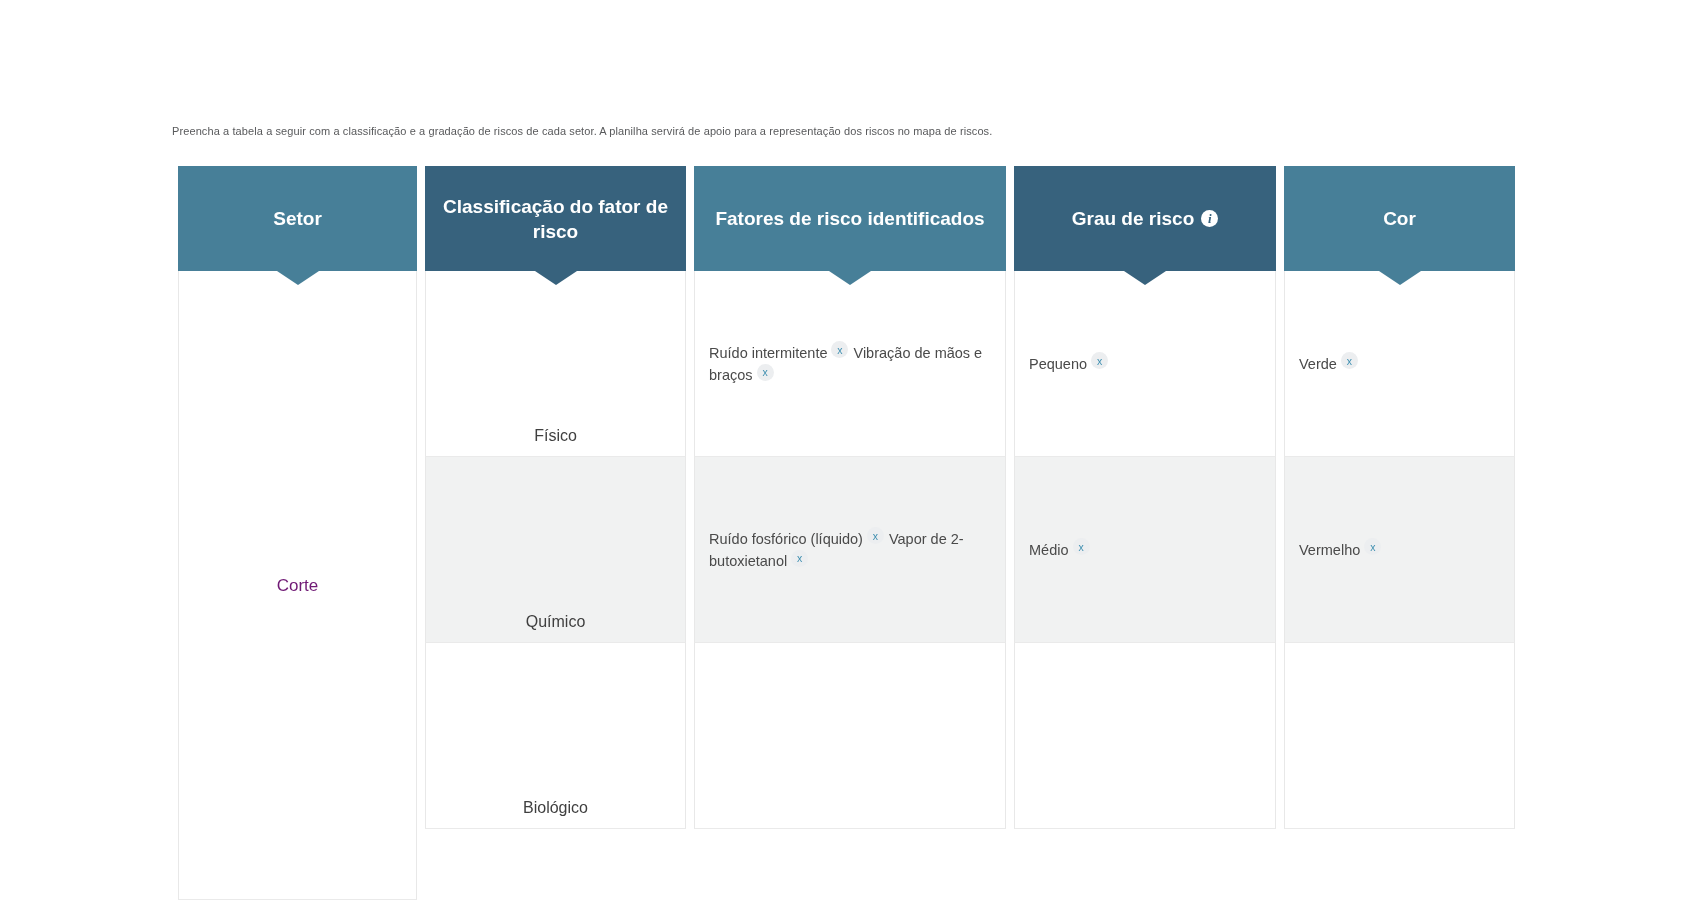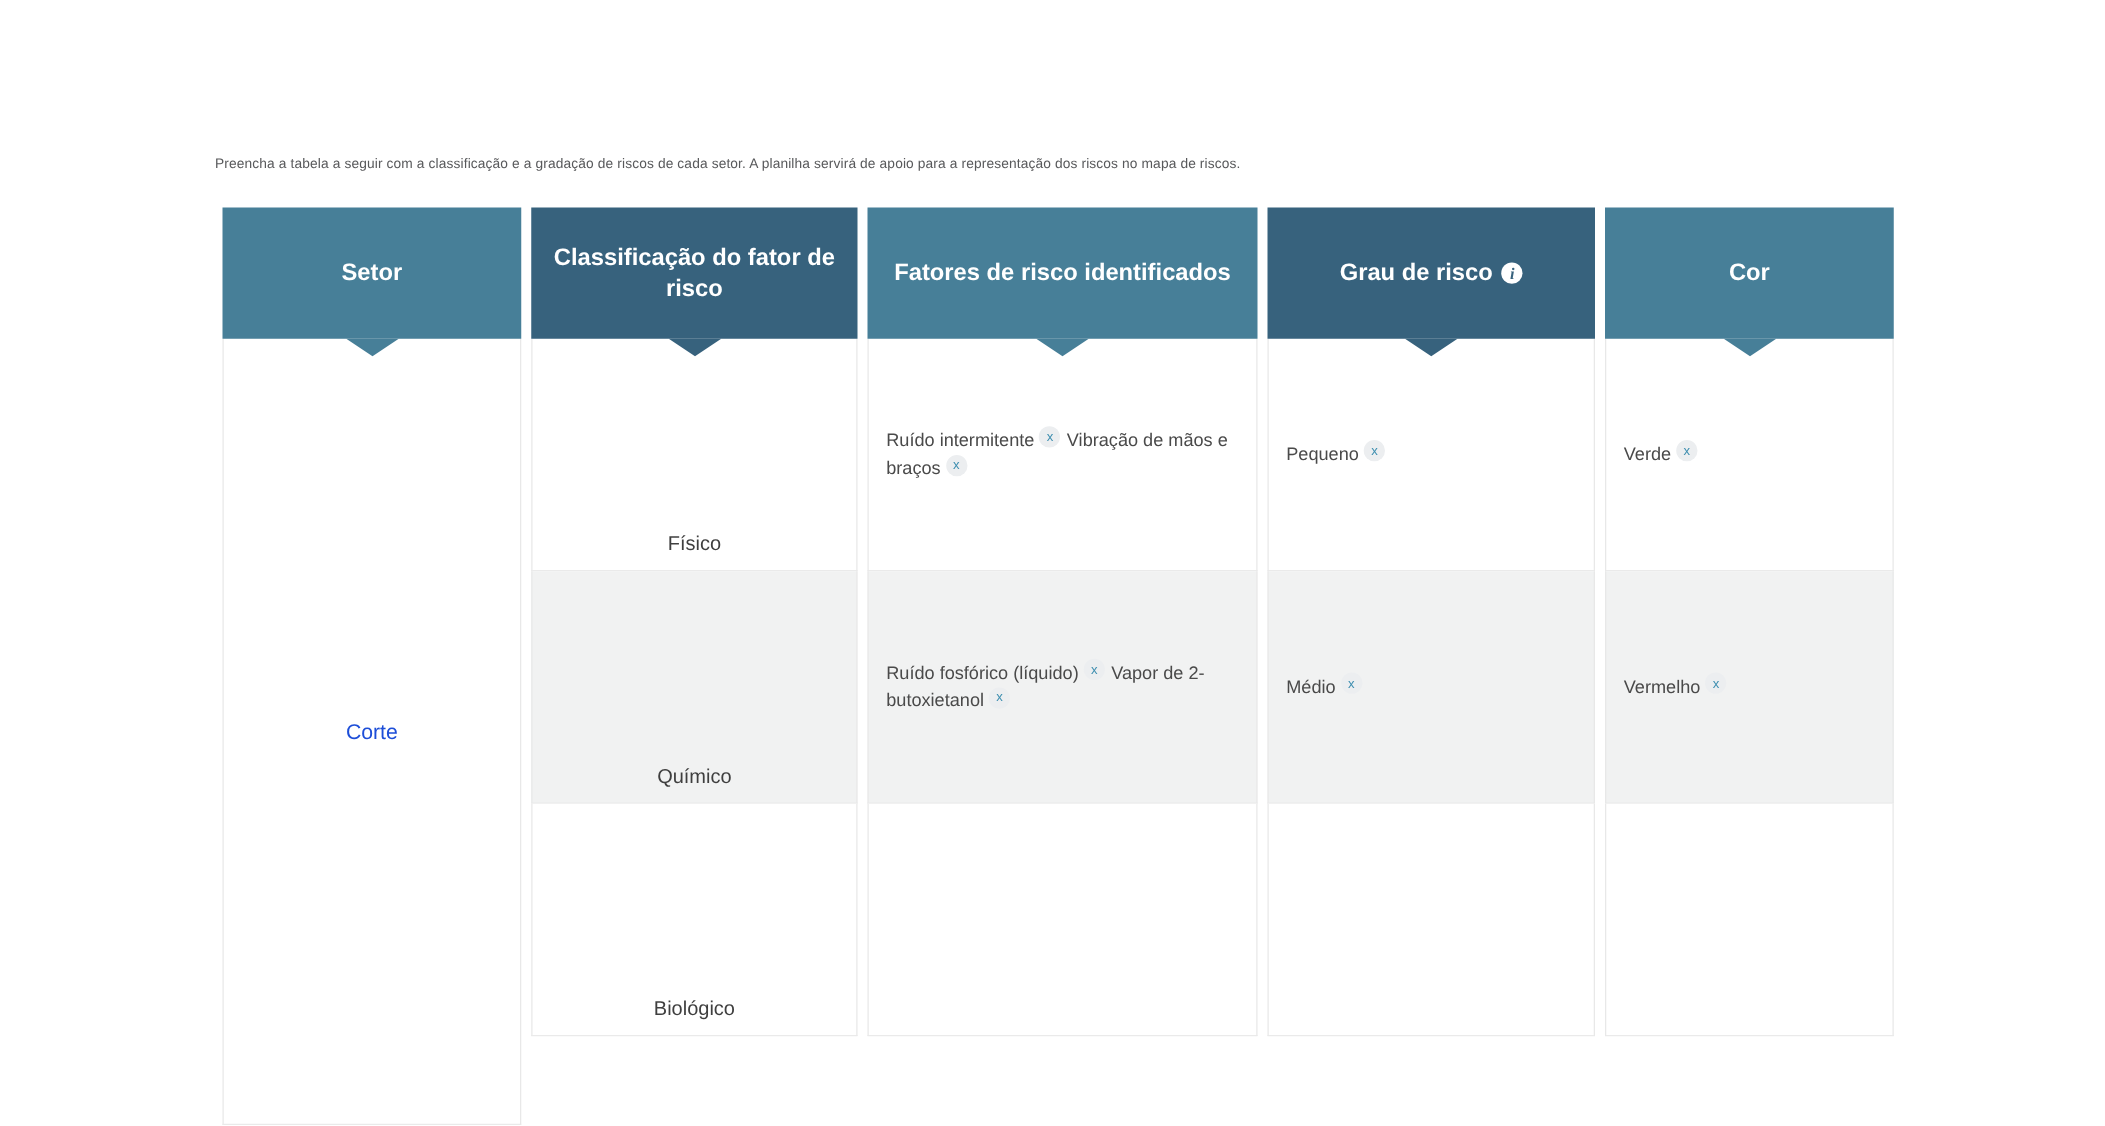--- a/index.html
+++ b/index.html
@@ -141,21 +141,21 @@
   .td .content {
     display: block;
     width: 100%;
   }
 
   
   .setor-cell {
     justify-content: flex-end;
     text-align: center;
     font-size: 17px;
-    color: #1d4ed8;
+    color: #701a75;
   }
 
   
   .tag {
     display: inline;
     white-space: normal;
   }
   .tag-text { color: #4a4a4a; }
 
   .x-badge {

